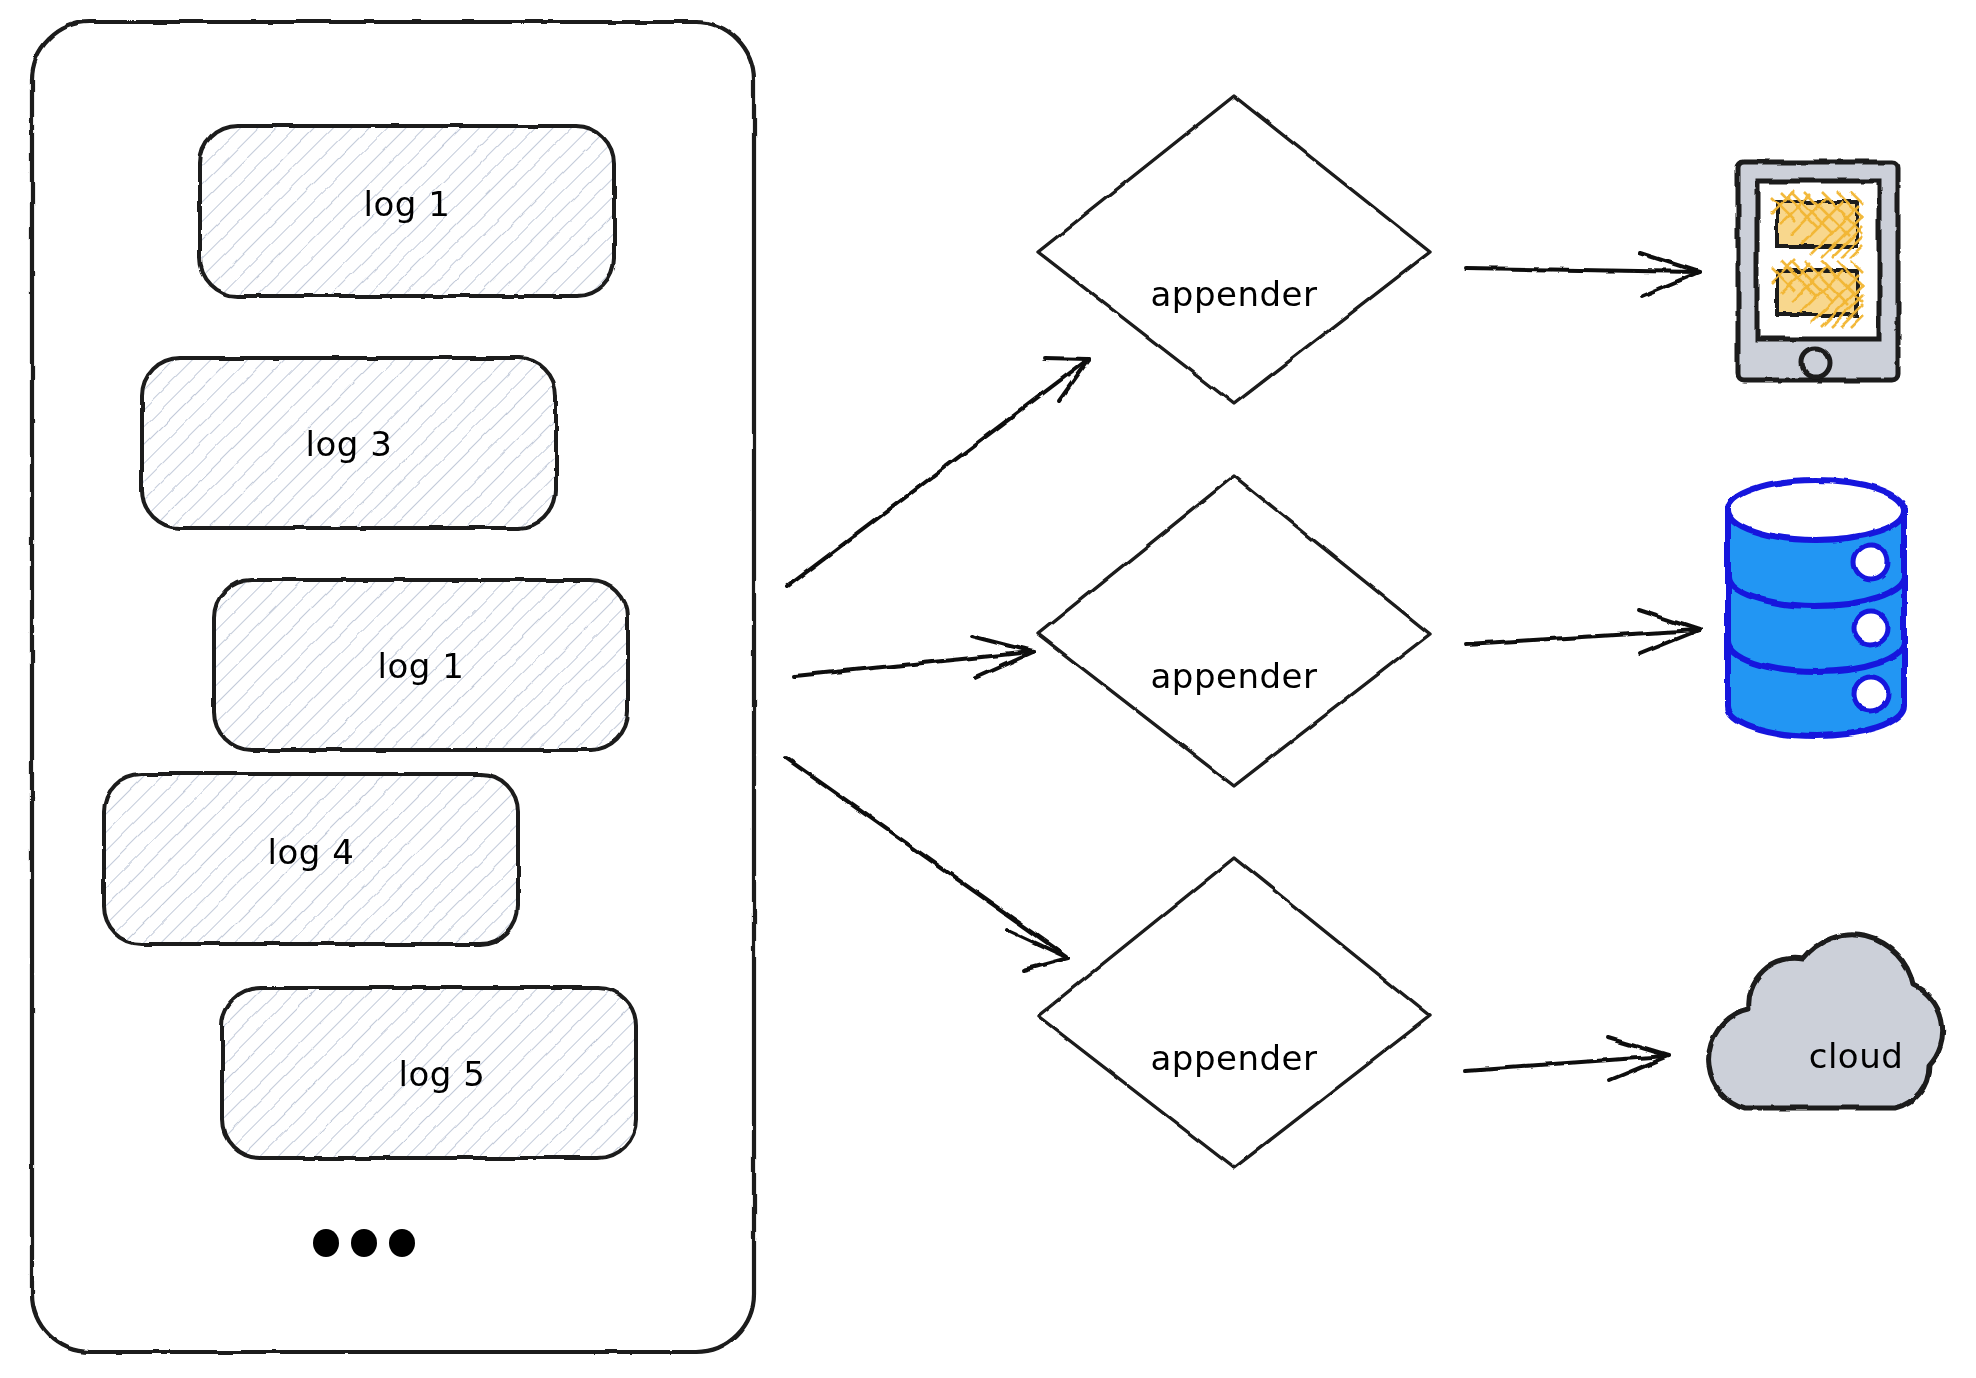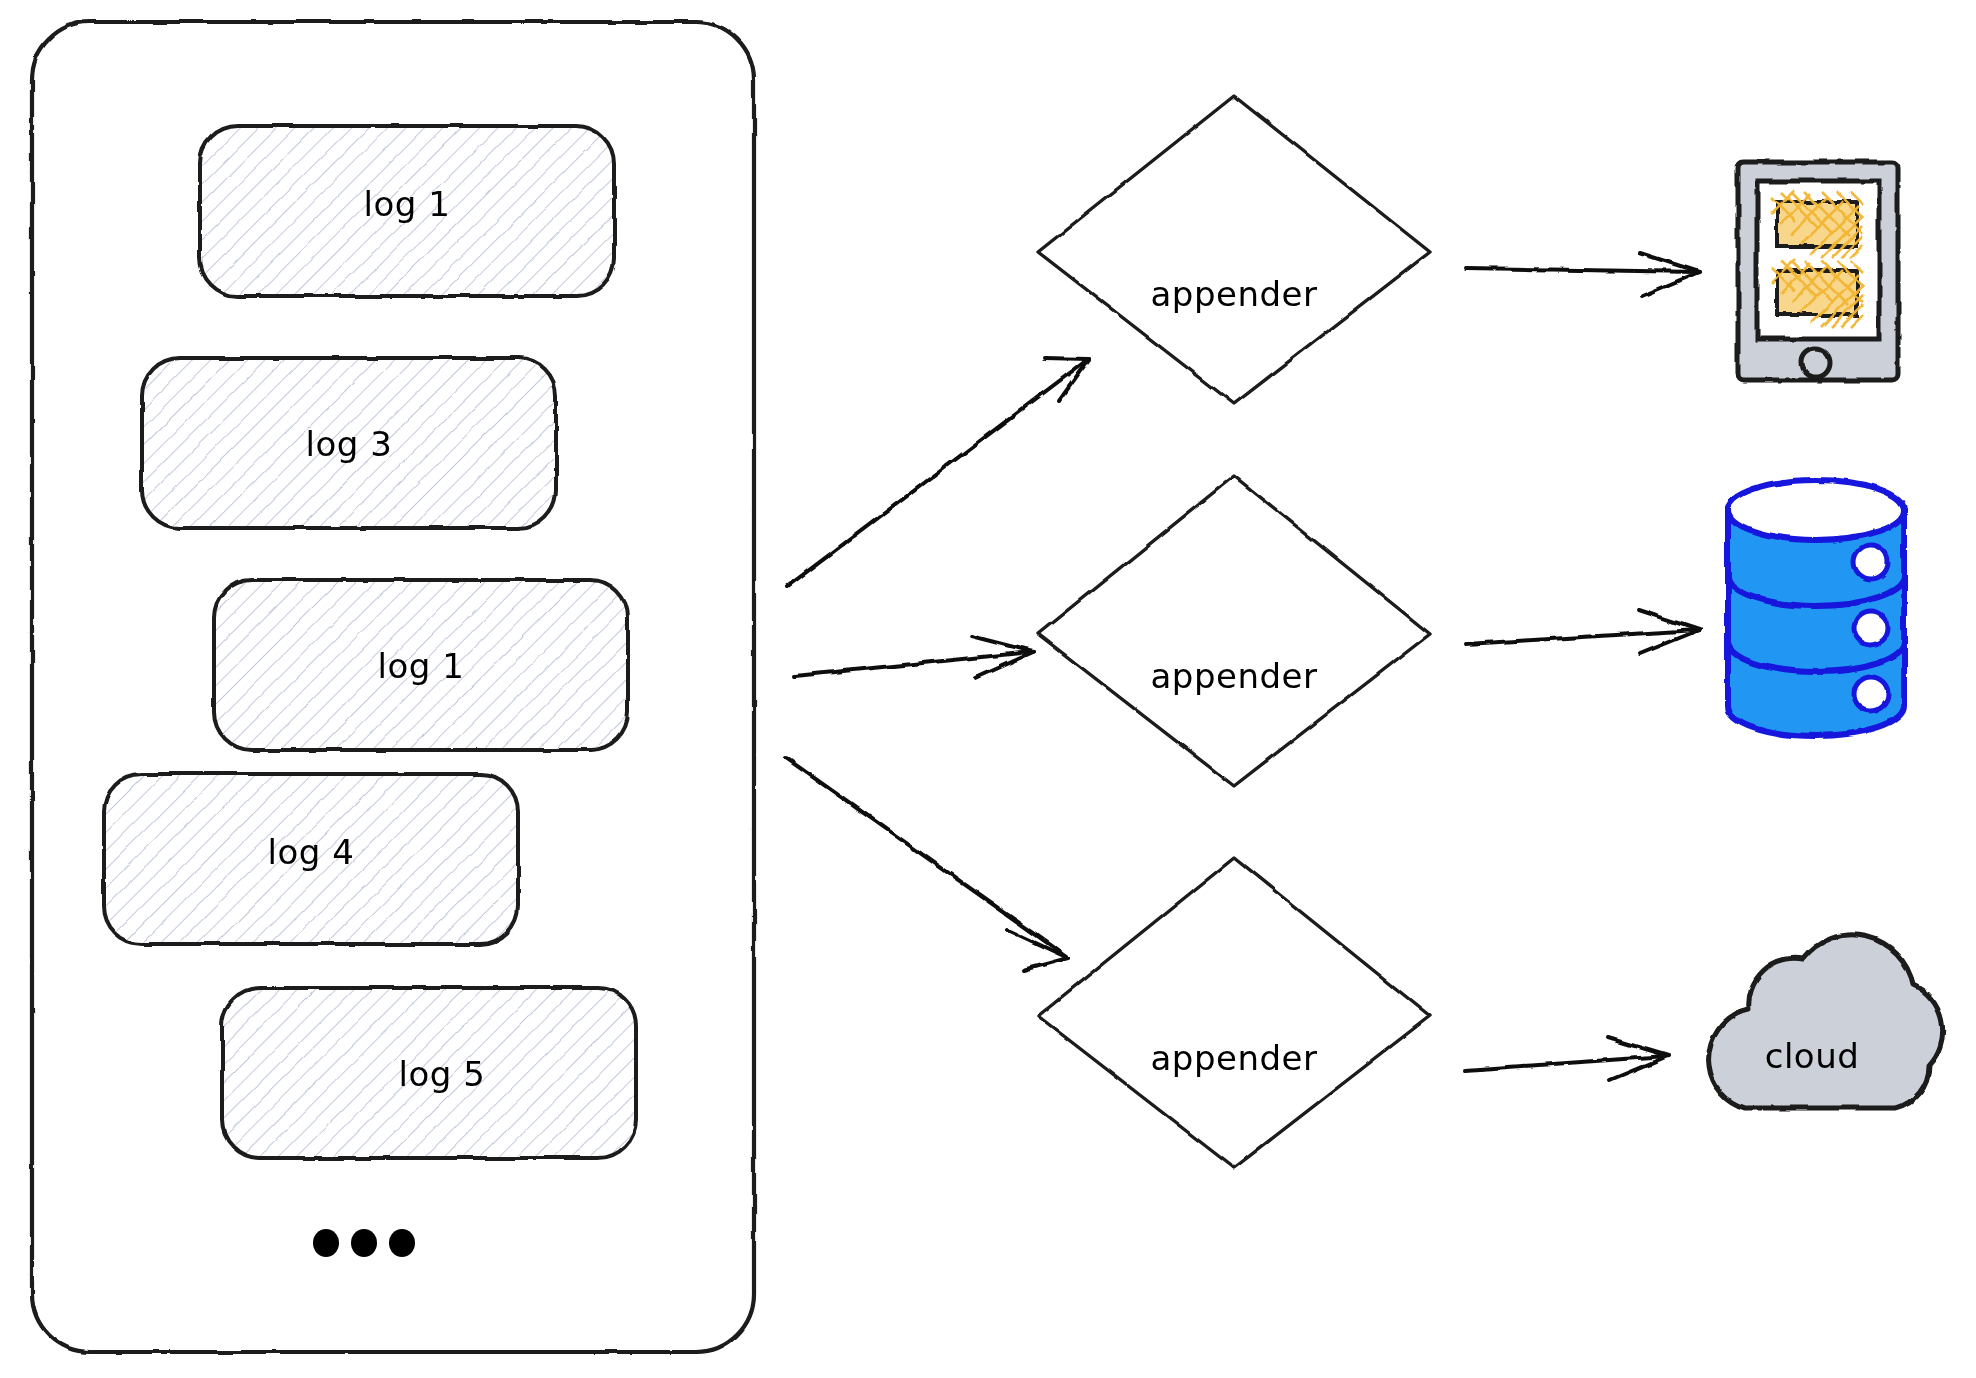--- a/index.html
+++ b/index.html
@@ -35,20 +35,21 @@
   }
   .lbl-log {
     font-size: 34px;
   }
   .lbl-appender {
     font-size: 34px;
     margin-top: 28px;
   }
   .lbl-cloud {
     font-size: 34px;
+    margin-left: 44px;
   }
 </style>
 </head>
 <body>
 
 <div id="canvas">
 
   <svg id="scene" viewBox="0 0 1976 1378" xmlns="http://www.w3.org/2000/svg">
     <defs>
       <pattern id="hatch" width="13" height="13" patternUnits="userSpaceOnUse" patternTransform="rotate(45)">

